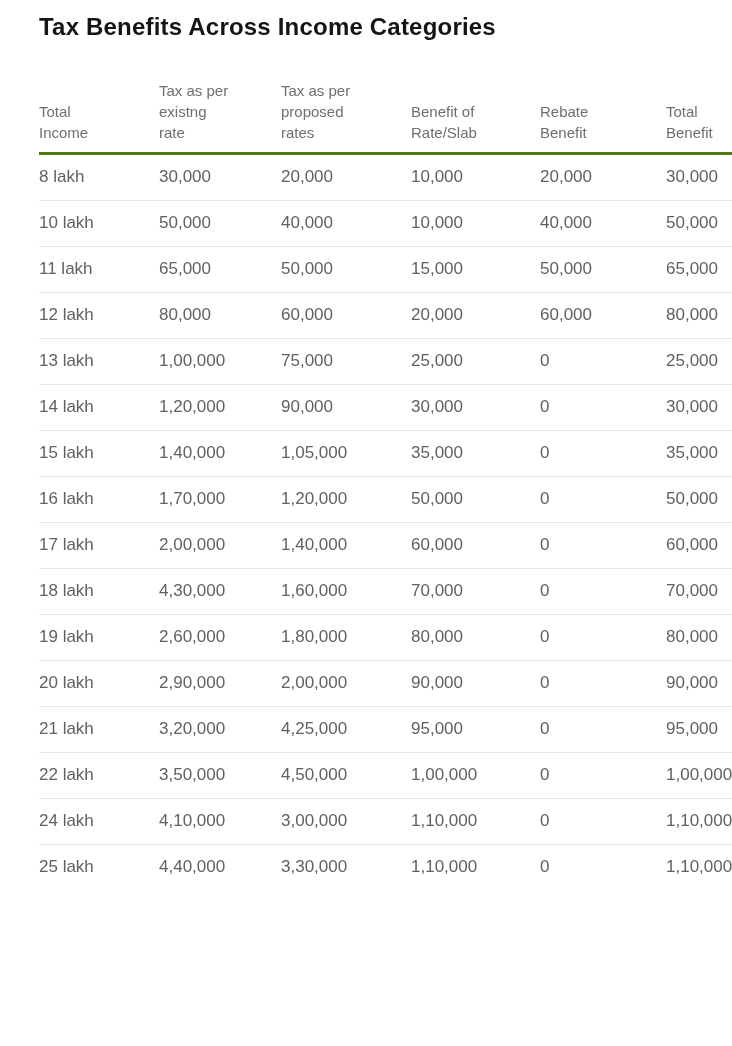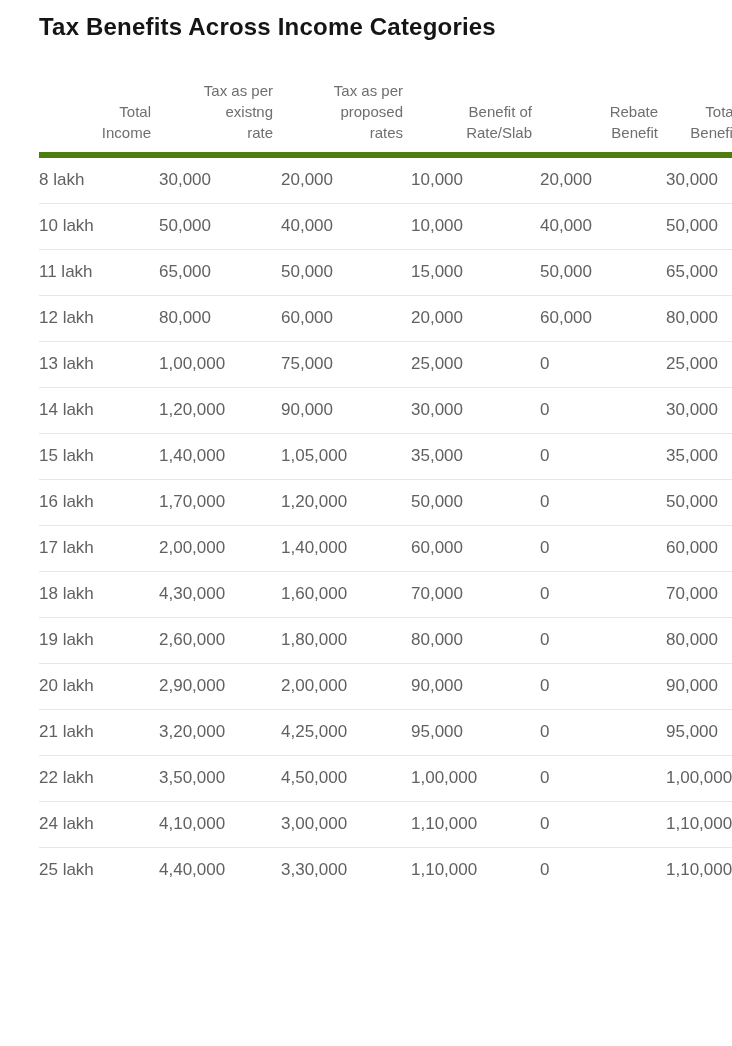--- a/index.html
+++ b/index.html
@@ -20,28 +20,28 @@
     line-height:1.2;
   }
   table.benefits {
     border-collapse:collapse;
     table-layout:fixed;
     margin:0 13px 0 13px;
     width:706px;
   }
   thead th {
     vertical-align:bottom;
-    text-align:right;
+    text-align:left;
     font-size:15px;
     font-weight:400;
     color:#6f6f6f;
     white-space:pre-line;
     line-height:1.4;
     padding:38px 8px 9px 0;
-    border-bottom:6px solid #4d7c0f;
+    border-bottom:3px solid #4d7c0f;
   }
   tbody td {
     font-size:17px;
     color:#616161;
     height:45px;
     vertical-align:middle;
     padding:0 8px 0 0;
     border-bottom:1px solid #e7e7e7;
     white-space:nowrap;
     overflow:hidden;

